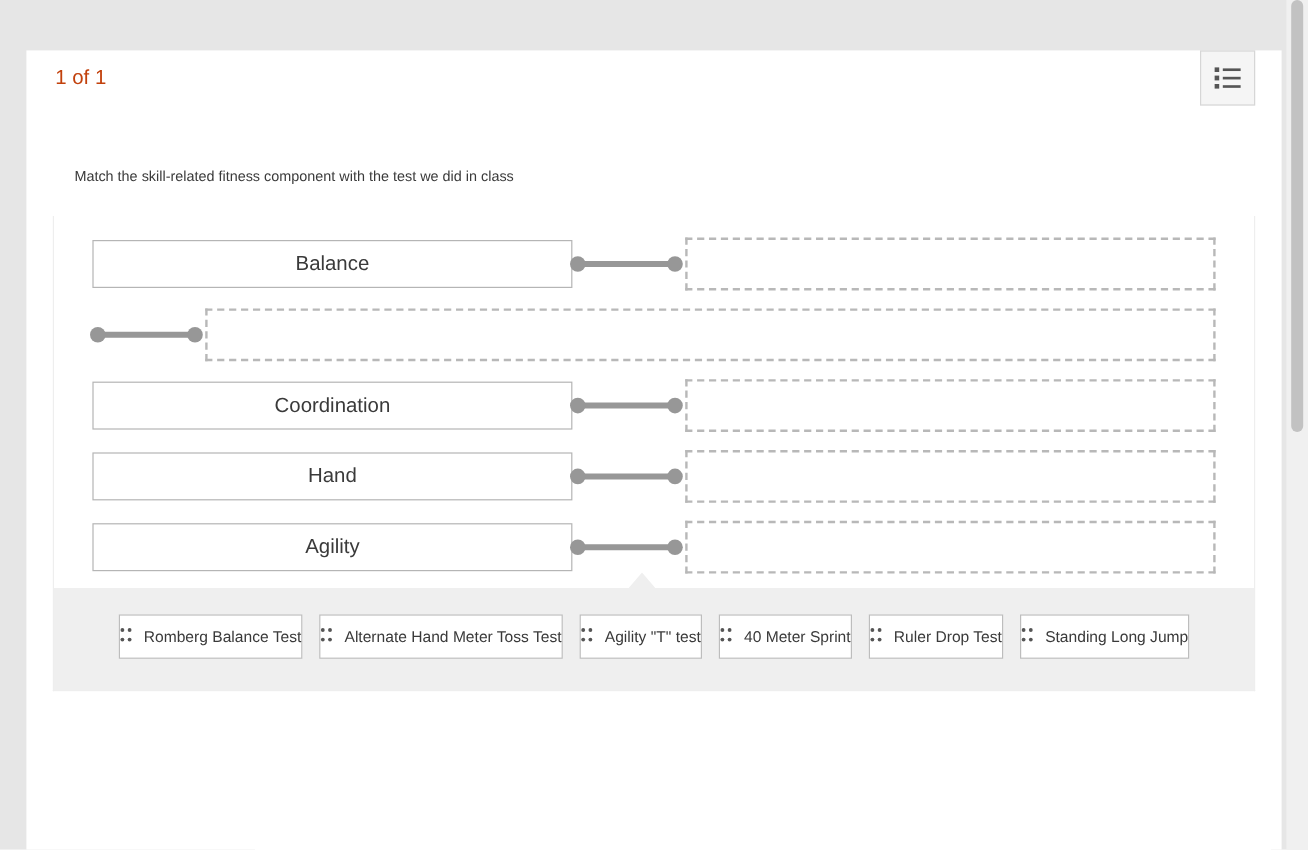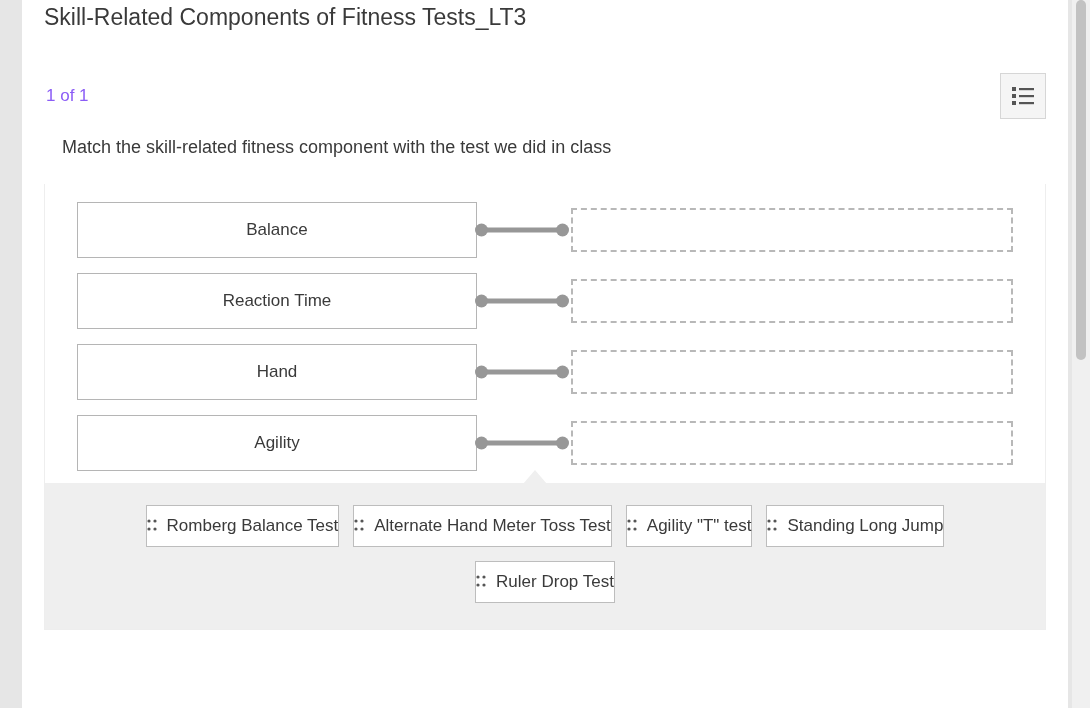--- a/index.html
+++ b/index.html
@@ -27,55 +27,55 @@
     }
     .counter-row {
       display: flex;
       justify-content: space-between;
       align-items: center;
       margin-top: 42px;
       padding: 0 0 0 2px;
     }
     .counter {
       font-size: 17px;
-      color: #8b5cf6;
+      color: #c2410c;
     }
     .list-btn {
       width: 46px;
       height: 46px;
       border: 1px solid #d6d6d6;
       background: #f5f5f5;
       display: flex;
       align-items: center;
       justify-content: center;
       cursor: pointer;
     }
     .prompt {
-      font-size: 18px;
+      font-size: 12px;
       color: #3a3a3a;
-      margin-top: 18px;
+      margin-top: 52px;
       margin-left: 18px;
     }
     .activity {
       border: 1px solid #eee;
       border-top: none;
       margin-top: 26px;
       padding-bottom: 0;
     }
     .match-area {
       padding: 18px 32px 8px 32px;
     }
     .match-row {
       display: flex;
       align-items: center;
       margin-bottom: 15px;
     }
     .prompt-box {
       flex: 0 0 400px;
-      height: 56px;
+      height: 40px;
       border: 1px solid #b5b5b5;
       background: #fff;
       display: flex;
       align-items: center;
       justify-content: center;
       font-size: 17px;
       color: #3a3a3a;
     }
     .connector {
       flex: 0 0 90px;
@@ -129,21 +129,21 @@
     .choices-wrap {
       display: flex;
       flex-wrap: wrap;
       justify-content: center;
       gap: 14px;
     }
     .choice {
       border: 1px solid #bdbdbd;
       background: #fff;
       padding: 10px 0;
-      font-size: 17px;
+      font-size: 13px;
       color: #3a3a3a;
       cursor: move;
       display: flex;
       align-items: center;
       gap: 10px;
     }
     .grip {
       display: inline-block;
       letter-spacing: -1px;
     }
@@ -160,21 +160,20 @@
       width: 10px;
       height: 360px;
       background: #c2c2c2;
       border-radius: 5px;
     }
   </style>
 </head>
 <body>
 
 <div class="page">
-  <h1 class="page-title">Skill-Related Components of Fitness Tests_LT3</h1>
 
   <div class="counter-row">
     <div class="counter">1 of 1</div>
     <div class="list-btn">
       <svg width="22" height="18" viewBox="0 0 22 18">
         <rect x="0" y="0" width="4" height="4" fill="#555"></rect>
         <rect x="7" y="1" width="15" height="2.2" fill="#555"></rect>
         <rect x="0" y="7" width="4" height="4" fill="#555"></rect>
         <rect x="7" y="8" width="15" height="2.2" fill="#555"></rect>
         <rect x="0" y="14" width="4" height="4" fill="#555"></rect>
@@ -192,29 +191,37 @@
         <div class="prompt-box">Balance</div>
         <div class="connector">
           <div class="connector-line"></div>
           <div class="connector-dot left"></div>
           <div class="connector-dot right"></div>
         </div>
         <div class="drop-target"></div>
       </div>
 
       <div class="match-row">
-        <div class="prompt-box">Reaction Time</div>
-        <div class="connector">
-          <div class="connector-line"></div>
-          <div class="connector-dot left"></div>
-          <div class="connector-dot right"></div>
-        </div>
-        <div class="drop-target"></div>
-      </div>
-
+        <div class="connector">
+          <div class="connector-line"></div>
+          <div class="connector-dot left"></div>
+          <div class="connector-dot right"></div>
+        </div>
+        <div class="drop-target"></div>
+      </div>
+
+      <div class="match-row">
+        <div class="prompt-box">Coordination</div>
+        <div class="connector">
+          <div class="connector-line"></div>
+          <div class="connector-dot left"></div>
+          <div class="connector-dot right"></div>
+        </div>
+        <div class="drop-target"></div>
+      </div>
 
       <div class="match-row">
         <div class="prompt-box">Hand</div>
         <div class="connector">
           <div class="connector-line"></div>
           <div class="connector-dot left"></div>
           <div class="connector-dot right"></div>
         </div>
         <div class="drop-target"></div>
       </div>
@@ -262,30 +269,39 @@
               </svg></span>
           <span>Agility "T" test</span>
         </div>
         <div class="choice">
           <span class="grip"><svg width="10" height="12" viewBox="0 0 10 12">
                 <circle cx="2" cy="2" r="1.6" fill="#555"></circle>
                 <circle cx="8" cy="2" r="1.6" fill="#555"></circle>
                 <circle cx="2" cy="10" r="1.6" fill="#555"></circle>
                 <circle cx="8" cy="10" r="1.6" fill="#555"></circle>
               </svg></span>
+          <span>40 Meter Sprint</span>
+        </div>
+        <div class="choice">
+          <span class="grip"><svg width="10" height="12" viewBox="0 0 10 12">
+                <circle cx="2" cy="2" r="1.6" fill="#555"></circle>
+                <circle cx="8" cy="2" r="1.6" fill="#555"></circle>
+                <circle cx="2" cy="10" r="1.6" fill="#555"></circle>
+                <circle cx="8" cy="10" r="1.6" fill="#555"></circle>
+              </svg></span>
+          <span>Ruler Drop Test</span>
+        </div>
+        <div class="choice">
+          <span class="grip"><svg width="10" height="12" viewBox="0 0 10 12">
+                <circle cx="2" cy="2" r="1.6" fill="#555"></circle>
+                <circle cx="8" cy="2" r="1.6" fill="#555"></circle>
+                <circle cx="2" cy="10" r="1.6" fill="#555"></circle>
+                <circle cx="8" cy="10" r="1.6" fill="#555"></circle>
+              </svg></span>
           <span>Standing Long Jump</span>
-        </div>
-        <div class="choice">
-          <span class="grip"><svg width="10" height="12" viewBox="0 0 10 12">
-                <circle cx="2" cy="2" r="1.6" fill="#555"></circle>
-                <circle cx="8" cy="2" r="1.6" fill="#555"></circle>
-                <circle cx="2" cy="10" r="1.6" fill="#555"></circle>
-                <circle cx="8" cy="10" r="1.6" fill="#555"></circle>
-              </svg></span>
-          <span>Ruler Drop Test</span>
         </div>
       </div>
     </div>
   </div>
 </div>
 
 <div class="right-scroll">
   <div class="right-scroll-thumb"></div>
 </div>
 

